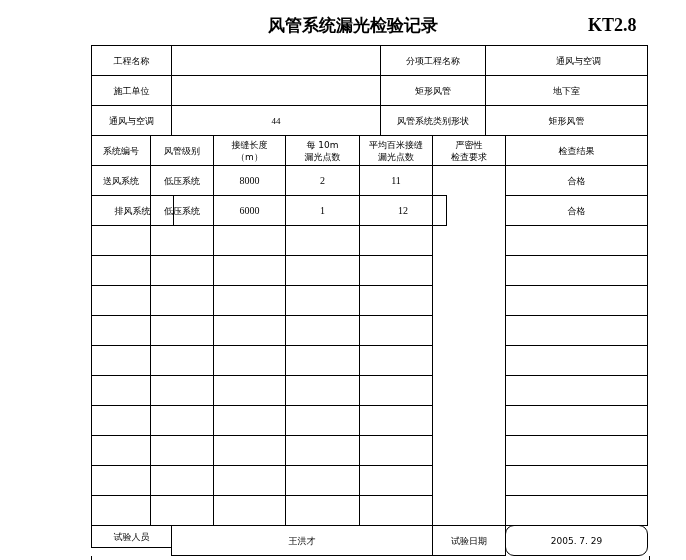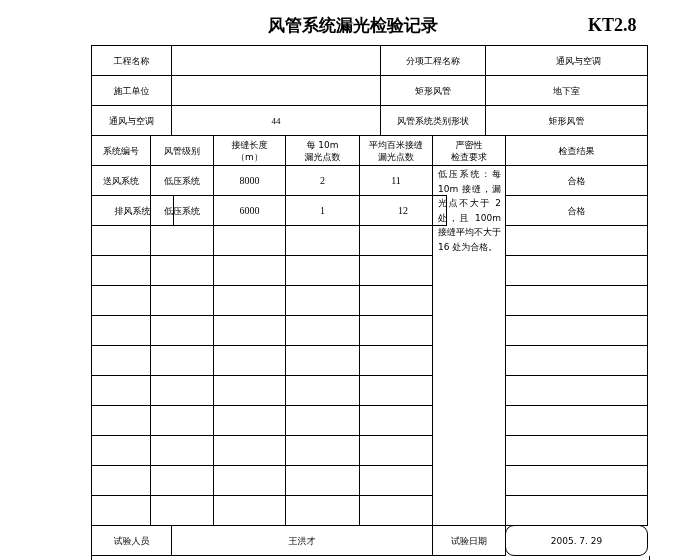--- a/index.html
+++ b/index.html
@@ -53,21 +53,20 @@
 <div class="cell" style="left:506px;top:166px;width:143px;height:31px;">合格</div>
 
 <div class="cell" style="left:92px;top:196px;width:83px;height:31px;">排风系统</div>
 <div class="cell" style="left:151px;top:196px;width:64px;height:31px;">低压系统</div>
 <div class="cell num" style="left:214px;top:196px;width:73px;height:31px;">6000</div>
 <div class="cell num" style="left:286px;top:196px;width:75px;height:31px;">1</div>
 <div class="cell num" style="left:360px;top:196px;width:88px;height:31px;">12</div>
 <div class="cell" style="left:506px;top:196px;width:143px;height:31px;">合格</div>
 
 <div class="req" style="left:433px;top:166px;width:74px;height:361px;">
-  <p>低压系统：每10m 接缝，漏光点不大于 2 处，且 100m 接缝平均不大于 16 处为合格。</p>
 </div>
 
 <div id="empty-rows">
     <div class="cell" style="left: 92px; top: 226px; width: 60px; height: 31px;"></div>
     <div class="cell" style="left: 151px; top: 226px; width: 64px; height: 31px;"></div>
     <div class="cell" style="left: 214px; top: 226px; width: 73px; height: 31px;"></div>
     <div class="cell" style="left: 286px; top: 226px; width: 75px; height: 31px;"></div>
     <div class="cell" style="left: 360px; top: 226px; width: 74px; height: 31px;"></div>
     <div class="cell" style="left: 506px; top: 226px; width: 143px; height: 31px;"></div>
     <div class="cell" style="left: 92px; top: 256px; width: 60px; height: 31px;"></div>
@@ -119,17 +118,17 @@
     <div class="cell" style="left: 360px; top: 466px; width: 74px; height: 31px;"></div>
     <div class="cell" style="left: 506px; top: 466px; width: 143px; height: 31px;"></div>
     <div class="cell" style="left: 92px; top: 496px; width: 60px; height: 31px;"></div>
     <div class="cell" style="left: 151px; top: 496px; width: 64px; height: 31px;"></div>
     <div class="cell" style="left: 214px; top: 496px; width: 73px; height: 31px;"></div>
     <div class="cell" style="left: 286px; top: 496px; width: 75px; height: 31px;"></div>
     <div class="cell" style="left: 360px; top: 496px; width: 74px; height: 31px;"></div>
     <div class="cell" style="left: 506px; top: 496px; width: 143px; height: 31px;"></div>
   </div>
 
-<div class="cell" style="left:92px;top:526px;width:81px;height:31px;">试验人员</div>
+<div class="cell" style="left:92px;top:526px;width:81px;height:23px;">试验人员</div>
 <div class="cell" style="left:172px;top:526px;width:262px;height:31px;">王洪才</div>
 <div class="cell" style="left:433px;top:526px;width:74px;height:31px;text-align:center;">试验日期</div>
 <div class="cell" style="left:506px;top:526px;width:143px;height:31px;border-radius:9px;">2005. 7. 29</div>
 <div class="partial"></div>
 
 </body></html>

